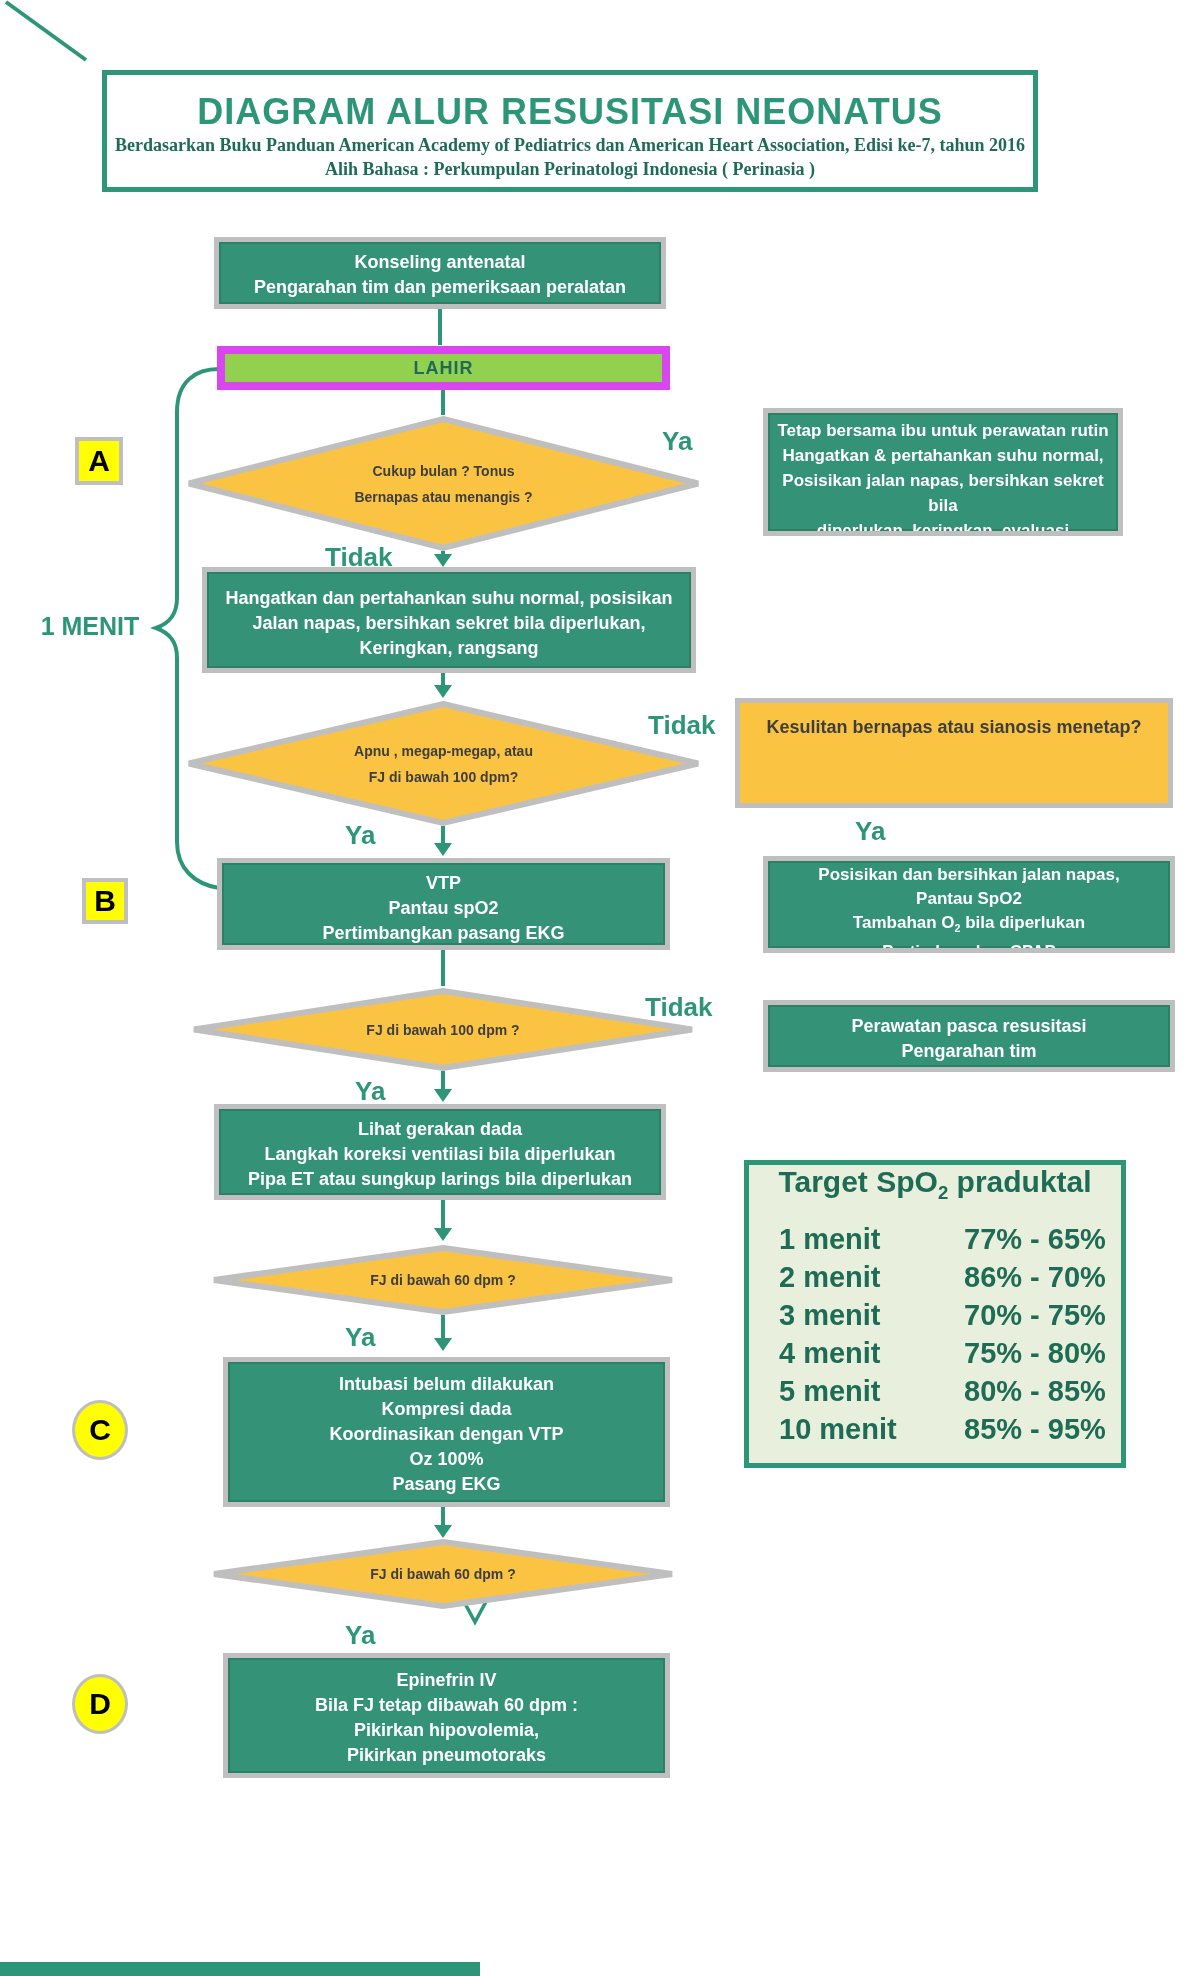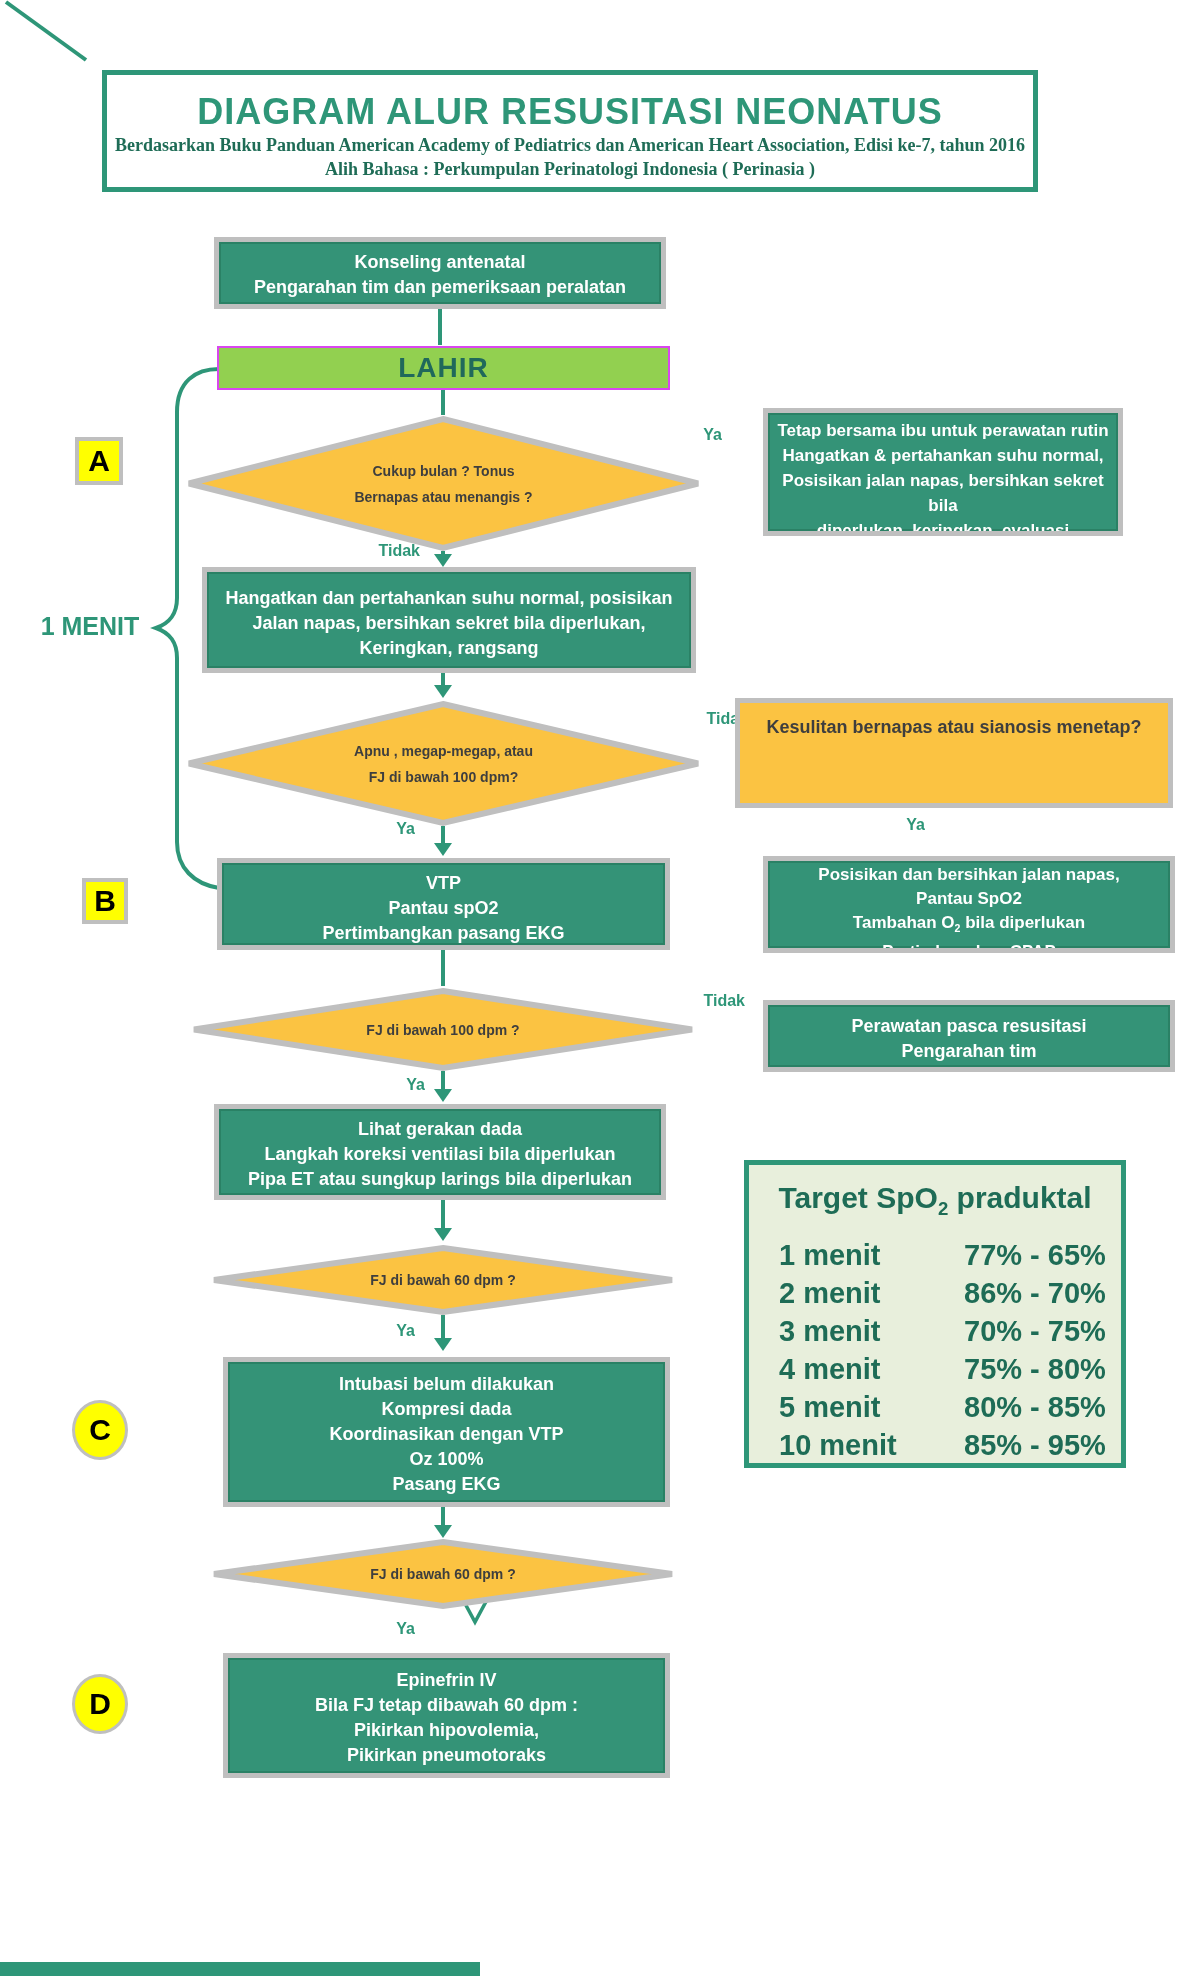--- a/index.html
+++ b/index.html
@@ -17,38 +17,38 @@
               font-size:18px; line-height:24px; }
 
   .tbox { position:absolute; box-sizing:border-box; background:#349377;
           border:5px solid #BFBFBF; box-shadow:inset 0 0 0 2px #2A8165;
           color:#ffffff; font-weight:bold; font-size:18px; line-height:25px;
           text-align:center; overflow:hidden; }
   .tbox .ln { display:block; }
   .ybox { position:absolute; box-sizing:border-box; background:#FBC342;
           border:5px solid #BFBFBF; color:#3E3E3E; font-weight:bold;
           font-size:18px; line-height:25px; text-align:center; overflow:hidden; }
-  .lahir { position:absolute; box-sizing:border-box; background:#92D050; border:2px solid #d946ef;
-           color:#20695B; font-weight:bold; font-size:28px; letter-spacing:1px;
+  .lahir { position:absolute; box-sizing:border-box; background:#92D050; border:8px solid #d946ef;
+           color:#20695B; font-weight:bold; font-size:18px; letter-spacing:1px;
            display:flex; align-items:center; justify-content:center; }
   .diamond { position:absolute; }
   .diamond svg { position:absolute; left:0; top:0; display:block; }
   .diamond polygon { fill:#FBC342; stroke:#BFBFBF; stroke-width:6; }
   .dtext { position:absolute; inset:0; display:flex; flex-direction:column; align-items:center;
            justify-content:center; font-weight:bold; font-size:14px; line-height:26px; color:#3E3E3E; text-align:center; }
-  .lbl { position:absolute; color:#2E9678; font-weight:bold; font-size:16px; text-align:right; }
+  .lbl { position:absolute; color:#2E9678; font-weight:bold; font-size:26px; text-align:left; }
   .marker { position:absolute; box-sizing:border-box; background:#FFFF00; border:4px solid #BFBFBF;
             color:#000; font-weight:bold; font-size:30px;
             display:flex; align-items:center; justify-content:center; }
   .marker.round { border-radius:50%; border:3px solid #BFBFBF; }
   .menit { position:absolute; color:#2E9678; font-weight:bold; font-size:25px; }
 
   .spo2 { position:absolute; left:744px; top:1160px; width:382px; height:308px; box-sizing:border-box;
           background:#E8EFDC; border:5px solid #2E9678; color:#1E6C56; font-weight:bold; }
-  .spo2 .ttl { font-size:30px; text-align:center; margin-top:16px; }
+  .spo2 .ttl { font-size:30px; text-align:center; }
   .spo2 .ttl sub { font-size:0.62em; }
   .spo2 .rows { margin-top:16px; }
   .spo2 .row { display:flex; font-size:29px; line-height:38px; padding-left:30px; }
   .spo2 .row .t { width:165px; text-align:left; }
   .spo2 .row .r { flex:1; text-align:left; padding-left:20px; }
 
   .bottombar { position:absolute; left:0; top:1962px; width:480px; height:14px; background:#2E9678; }
 </style>
 </head>
 <body>

